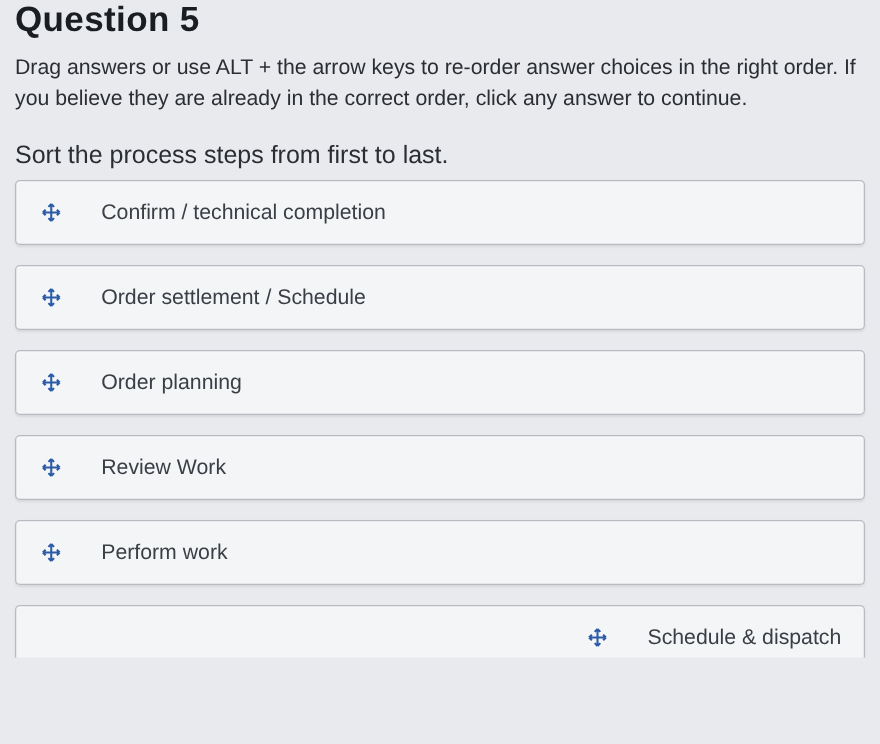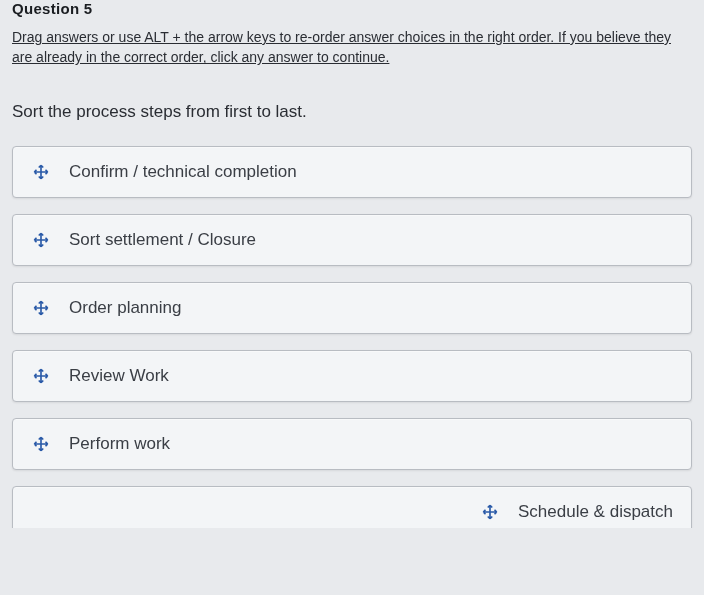--- a/index.html
+++ b/index.html
@@ -8,51 +8,50 @@
       box-sizing: border-box;
     }
     body {
       font-family: -apple-system, BlinkMacSystemFont, "Segoe UI", Arial, sans-serif;
       background: #e8eaed;
       padding: 0 12px;
       width: 704px;
       color: #2a2d33;
     }
     .question-header {
-      font-size: 15px;
+      font-size: 28px;
       font-weight: 700;
       color: #1a1d21;
       margin-bottom: 10px;
       letter-spacing: 0.3px;
     }
     .instructions {
-      font-size: 14px;
+      font-size: 17px;
       color: #2a2d33;
       line-height: 1.45;
-      margin-bottom: 34px;
-      text-decoration: underline;
+      margin-bottom: 22px;
     }
     .prompt {
-      font-size: 17px;
+      font-size: 20px;
       color: #2a2d33;
-      margin-bottom: 24px;
+      margin-bottom: 8px;
     }
     .answer-list {
       display: flex;
       flex-direction: column;
       gap: 16px;
     }
     .answer-item {
       background: #f3f5f7;
       border: 1px solid #b8bcc2;
       border-radius: 4px;
       padding: 15px 18px;
       display: flex;
       align-items: center;
-      gap: 18px;
+      gap: 30px;
       cursor: grab;
       box-shadow: 0 1px 2px rgba(0,0,0,0.08), inset 0 1px 0 rgba(255,255,255,0.4);
     }
     .drag-icon {
       width: 20px;
       height: 20px;
       flex-shrink: 0;
       display: flex;
       align-items: center;
       justify-content: center;
@@ -89,21 +88,21 @@
     </span>
     <span class="answer-label">Confirm / technical completion</span>
   </div>
 
   <div class="answer-item">
     <span class="drag-icon">
       <svg viewBox="0 0 24 24" fill="none" stroke="#2a5aa8" stroke-width="2.2">
         <path d="M12 3 L9 6 M12 3 L15 6 M12 3 L12 21 M12 21 L9 18 M12 21 L15 18 M3 12 L6 9 M3 12 L6 15 M3 12 L21 12 M21 12 L18 9 M21 12 L18 15"></path>
       </svg>
     </span>
-    <span class="answer-label">Sort settlement / Closure</span>
+    <span class="answer-label">Order settlement / Schedule</span>
   </div>
 
   <div class="answer-item">
     <span class="drag-icon">
       <svg viewBox="0 0 24 24" fill="none" stroke="#2a5aa8" stroke-width="2.2">
         <path d="M12 3 L9 6 M12 3 L15 6 M12 3 L12 21 M12 21 L9 18 M12 21 L15 18 M3 12 L6 9 M3 12 L6 15 M3 12 L21 12 M21 12 L18 9 M21 12 L18 15"></path>
       </svg>
     </span>
     <span class="answer-label">Order planning</span>
   </div>

